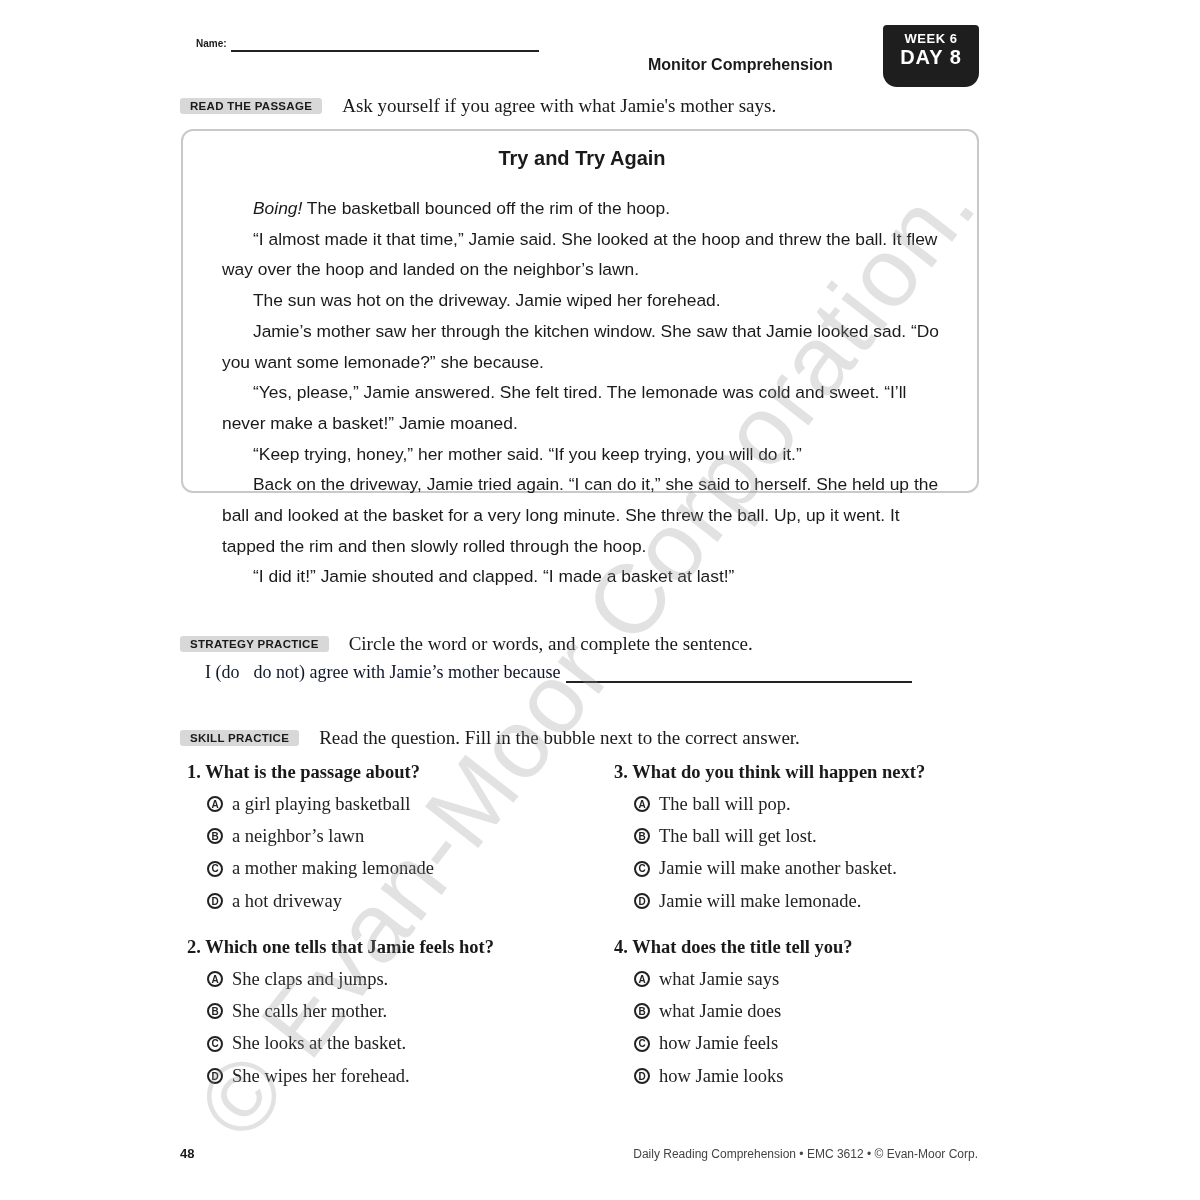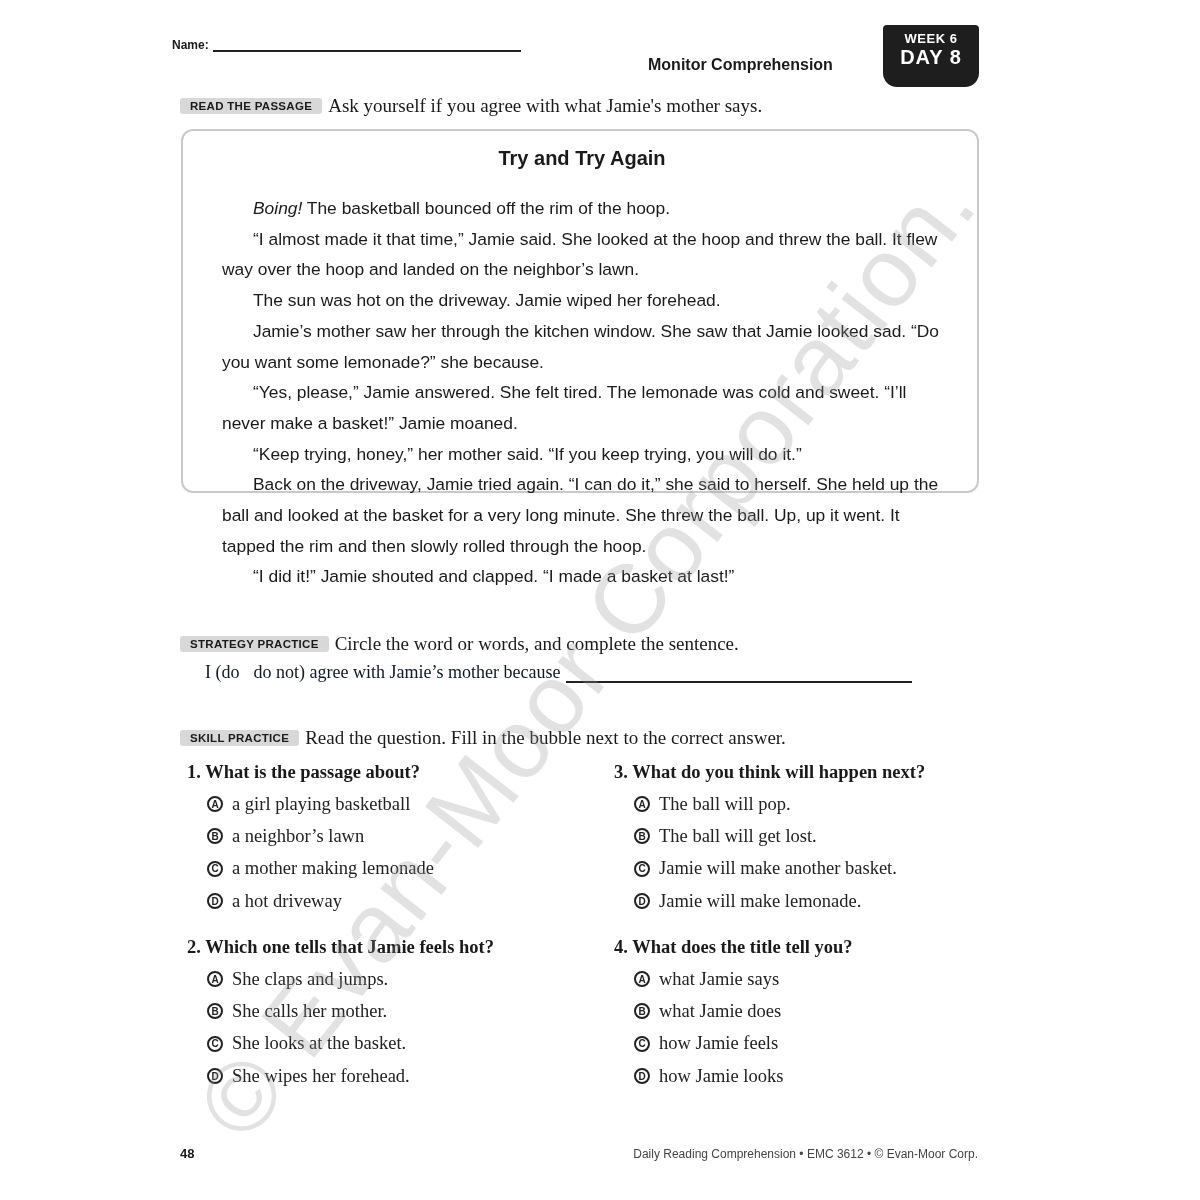--- a/index.html
+++ b/index.html
@@ -1,29 +1,29 @@
 <!DOCTYPE html>
 <html><head>
 <meta charset="utf-8">
 <style>
   html, body { margin: 0; padding: 0; background: #ffffff; }
   body { width: 1200px; height: 1200px; position: relative; overflow: hidden; color: #1a1a1a; }
   .sans { font-family: "Liberation Sans", "DejaVu Sans", sans-serif; }
   .serif { font-family: "Liberation Serif", "DejaVu Serif", serif; }
 
-  .name-row { position: absolute; left: 172px; top: 38px; font-size: 12px; font-weight: bold; display: flex; align-items: center; }
+  .name-row { position: absolute; left: 196px; top: 38px; font-size: 10px; font-weight: bold; display: flex; align-items: flex-start; }
   .name-line { display: inline-block; width: 308px; border-bottom: 2px solid #222; margin-left: 4px; height: 12px; }
 
   .topic { position: absolute; left: 648px; top: 56px; font-size: 16px; font-weight: bold; }
   .badge { position: absolute; left: 883px; top: 25px; width: 96px; height: 62px; background: #1e1e1e; border-radius: 4px 4px 14px 14px; color: #fff; text-align: center; }
   .badge .wk { font-size: 13px; font-weight: 900; letter-spacing: 0.5px; margin-top: 6px; }
   .badge .dy { font-size: 20px; font-weight: 900; letter-spacing: 1px; margin-top: 0px; }
 
   .section { position: absolute; left: 180px; display: flex; align-items: center; }
-  .label-pill { background: #d8d8d8; border-radius: 3px; padding: 2px 10px; font-size: 11.5px; font-weight: 900; letter-spacing: 0.3px; margin-right: 6px; }
+  .label-pill { background: #d8d8d8; border-radius: 3px; padding: 2px 10px; font-size: 11.5px; font-weight: 900; letter-spacing: 0.3px; margin-right: 20px; }
   .instr { font-size: 19px; }
 
   .passage-box { position: absolute; left: 181px; top: 129px; width: 798px; height: 364px; border: 2px solid #c9c9c9; border-radius: 12px; box-sizing: border-box; }
   .passage-title { position: absolute; left: 0; width: 798px; top: 146px; text-align: center; font-size: 20px; font-weight: bold; }
   .passage { position: absolute; left: 222px; top: 177px; width: 720px; font-size: 17.4px; line-height: 30.7px; margin-top: 16px; }
   .passage p { margin: 0; text-indent: 31px; }
 
   .sentence { position: absolute; left: 205px; top: 662px; font-size: 18px; color: #0f172a; display: flex; align-items: flex-end; }
   .sentence .gap { display: inline-block; width: 14px; }
   .answer-line { display: inline-block; width: 346px; border-bottom: 2px solid #222; margin-left: 6px; height: 14px; }

